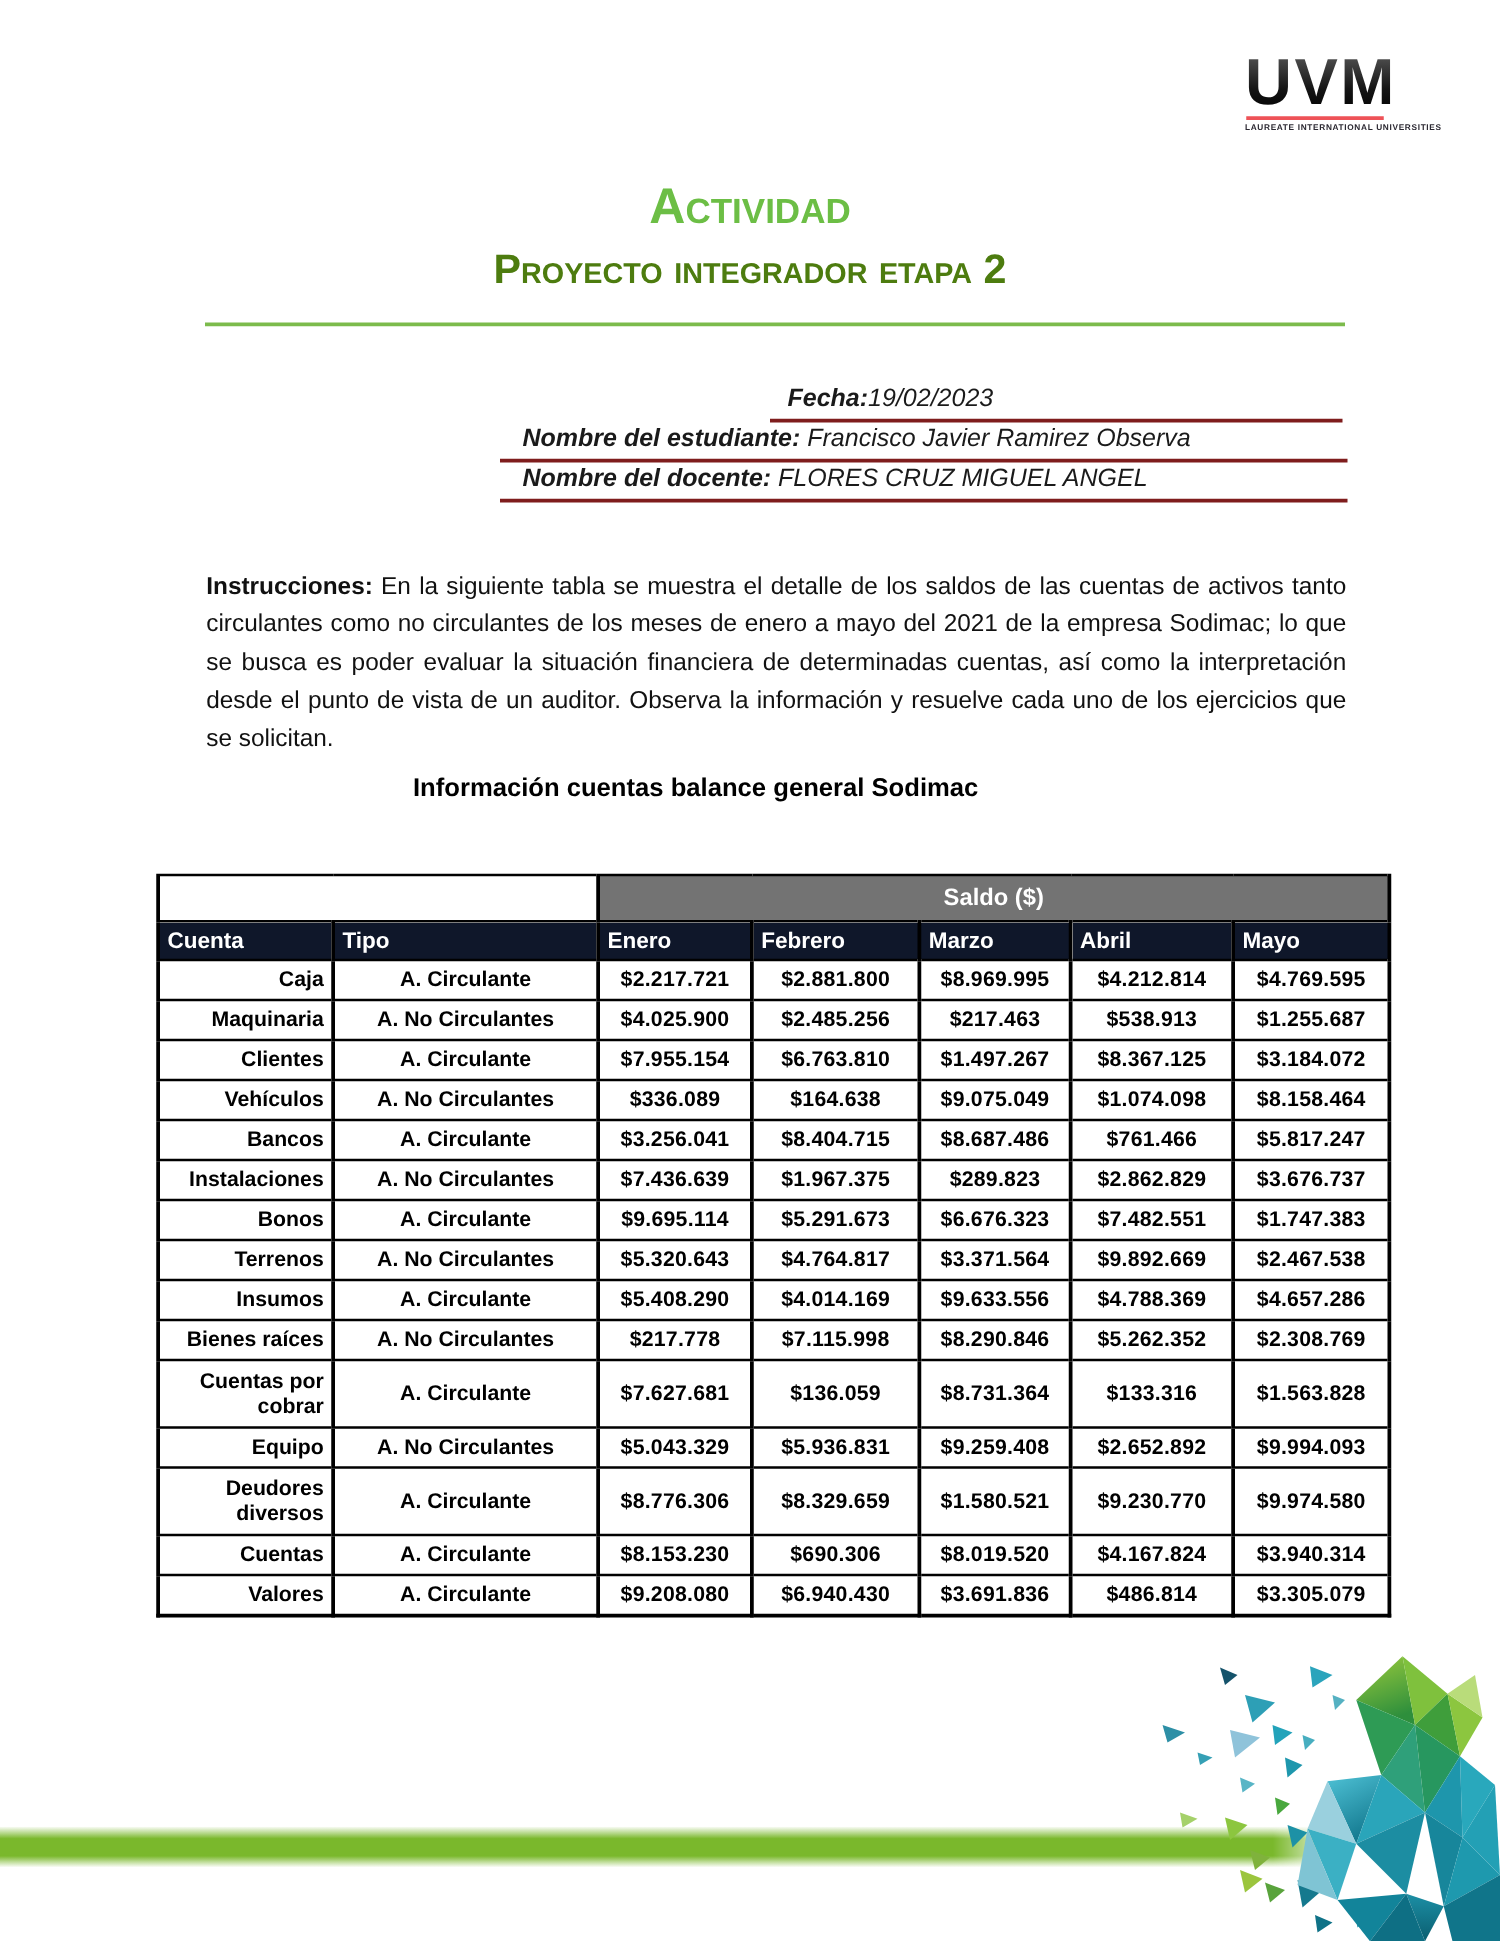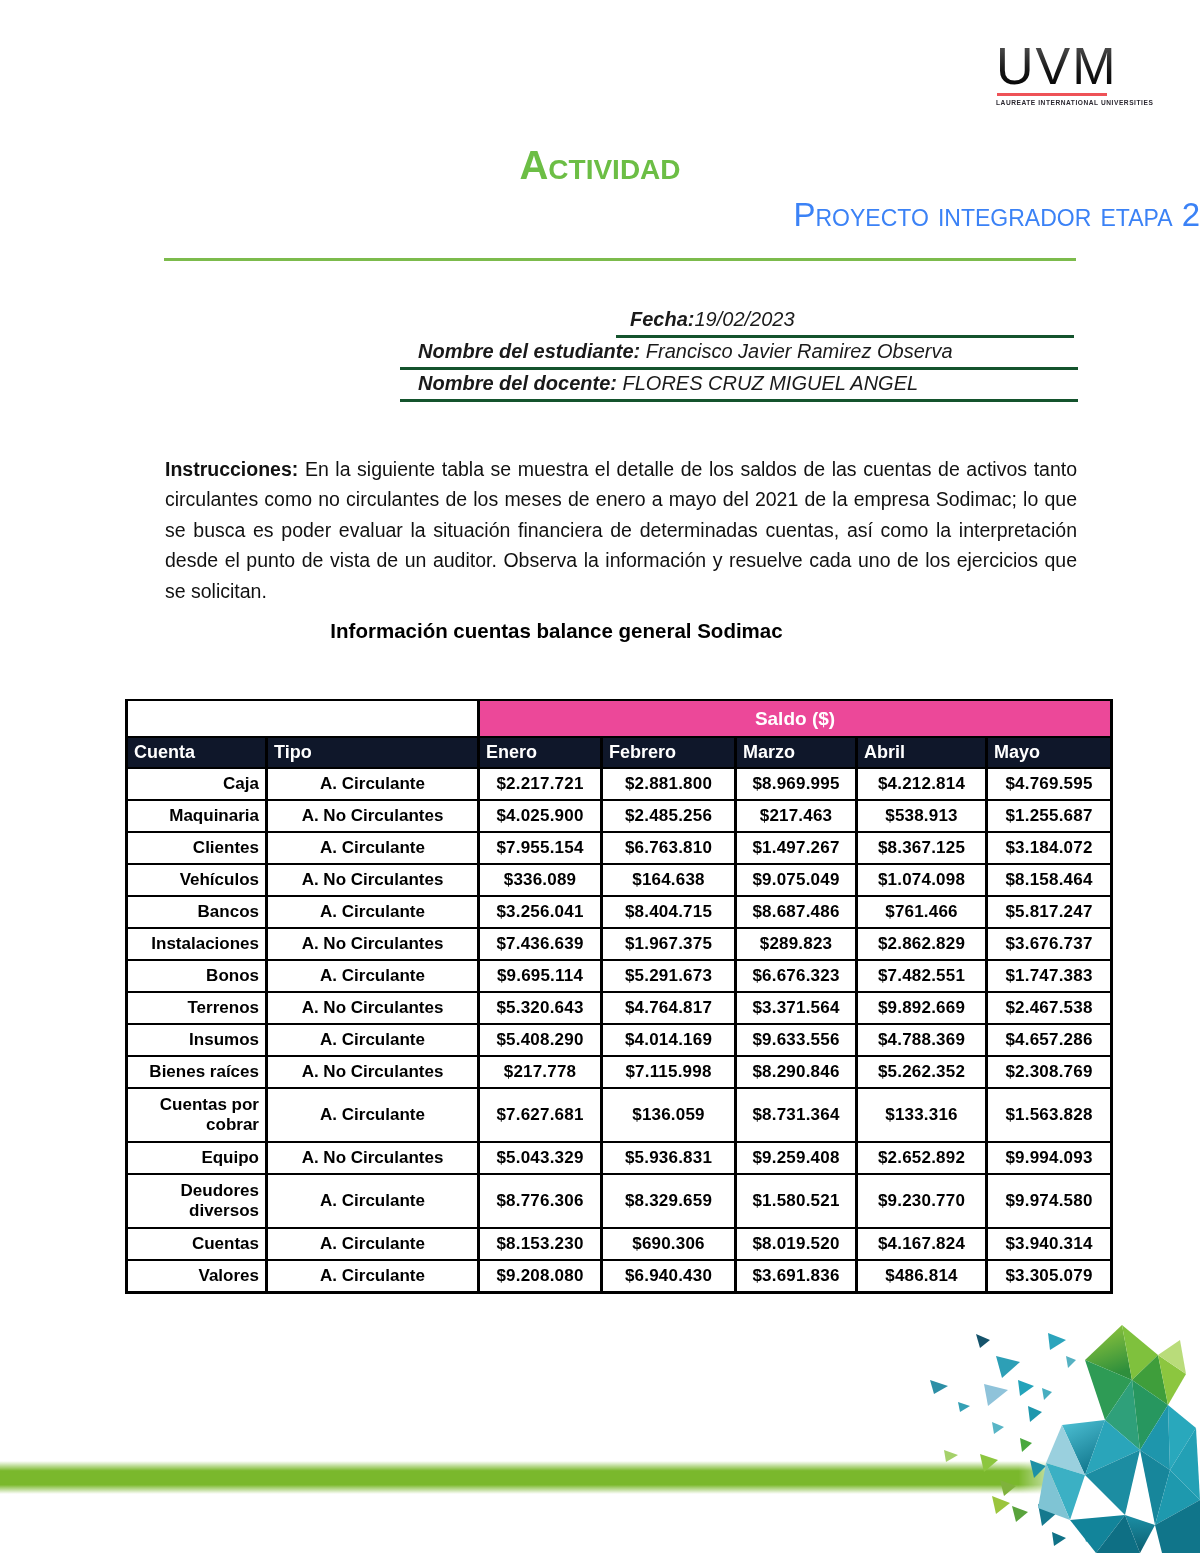--- a/index.html
+++ b/index.html
@@ -4,40 +4,40 @@
 <style>
   html,body{margin:0;padding:0;background:#888;}
   .page{
     position:relative;width:1200px;height:1553px;margin:0 auto;
     background:#ffffff;overflow:hidden;
     font-family:"Liberation Sans",sans-serif;color:#1a1a1a;
   }
   
   .logo{position:absolute;top:40px;left:996px;width:120px;text-align:left;}
   .logo-text{
-    font-weight:400;font-size:52px;line-height:52px;letter-spacing:2px;
+    font-weight:700;font-size:52px;line-height:52px;letter-spacing:2px;
     background:linear-gradient(180deg,#5a5a5a 0%,#151515 60%,#000 100%);
     -webkit-background-clip:text;background-clip:text;color:transparent;
     font-family:"Liberation Sans",sans-serif;
   }
   .logo-rule{width:110px;height:3px;background:#ee5257;margin:1px 0 3px 1px;}
   .logo-tagline{font-size:6.6px;font-weight:700;letter-spacing:.55px;color:#2a2730;white-space:nowrap;}
   
   .title-1{
     position:absolute;top:143px;left:0;width:1200px;text-align:center;
     font-variant:small-caps;font-weight:700;font-size:40px;line-height:44px;color:#6cbe45;
   }
   .title-2{
-    position:absolute;top:196px;left:0;width:1200px;text-align:right;
-    font-variant:small-caps;font-weight:400;font-size:33px;line-height:38px;color:#3b82f6;
+    position:absolute;top:196px;left:0;width:1200px;text-align:center;
+    font-variant:small-caps;font-weight:700;font-size:33px;line-height:38px;color:#4d7c0f;
   }
   .divider{position:absolute;top:258px;left:164px;width:912px;height:3px;background:#7cbb4c;}
   
   .fields{position:absolute;top:306px;left:400px;width:678px;font-style:italic;font-size:20px;}
-  .field-row{height:29px;line-height:27px;border-bottom:3px solid #14532d;padding-left:18px;white-space:nowrap;}
+  .field-row{height:29px;line-height:27px;border-bottom:3px solid #7f1d1d;padding-left:18px;white-space:nowrap;}
   .field-row.fecha{margin-left:216px;width:444px;padding-left:14px;}
   .field-label{font-weight:700;}
   .field-value{font-weight:400;}
   
   .instructions{
     position:absolute;top:434px;left:165px;width:912px;
     font-size:19.5px;line-height:30.5px;text-align:justify;color:#111;
   }
   .instructions .label{font-weight:700;}
   
@@ -48,21 +48,21 @@
   table.saldos{
     position:absolute;top:699px;left:125px;border-collapse:collapse;
     table-layout:fixed;font-size:17px;color:#000;
   }
   table.saldos td,table.saldos th{
     border:2px solid #000;border-left-width:3px;border-right-width:3px;
     padding:0 6px;overflow:hidden;
   }
   td.nocell{border:none;background:transparent;}
   th.saldo-head{
-    background:#ec4899;color:#fff;font-weight:700;font-size:19px;height:35px;
+    background:#737373;color:#fff;font-weight:700;font-size:19px;height:35px;
     border-width:3px;text-align:center;
   }
   th.col-head{
     background:#0f172a;color:#fff;font-weight:700;font-size:18px;height:29px;
     border-width:3px;text-align:left;
   }
   td.c-name{text-align:right;font-weight:700;height:30px;padding-left:9px;line-height:1.15;}
   td.c-tipo{text-align:center;font-weight:700;}
   td.c-val{text-align:center;font-weight:700;letter-spacing:.2px;}
   tr.tall td{height:52px;}

